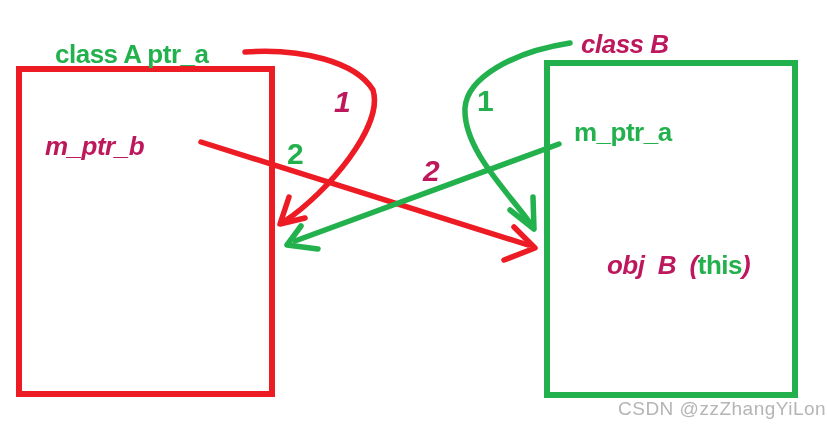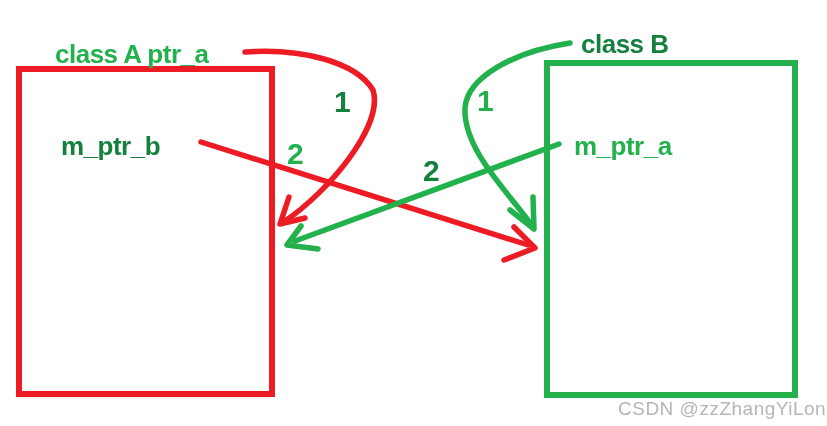--- a/index.html
+++ b/index.html
@@ -31,21 +31,21 @@
     line-height: 1.1;
     letter-spacing: -0.5px;
     white-space: pre;
   }
   .num {
     position: absolute;
     font-weight: bold;
     font-size: 30px;
     line-height: 1;
   }
-  .red   { color: #15803d; }
+  .red   { color: #be185d; font-style: italic; }
   .green { color: #22b14c; }
   .watermark {
     position: absolute;
     font-size: 19px;
     font-weight: normal;
     letter-spacing: 0.5px;
     color: #b5b5b5;
     white-space: pre;
   }
   .stroke-red   { stroke: #ed1c24; }
@@ -79,25 +79,28 @@
 
   <div class="box red-box" style="left:16px; top:66px; width:259px; height:331px;"></div>
 
   <div class="box green-box" style="left:544px; top:60px; width:254px; height:338px;"></div>
 
   <div class="lbl green" style="left:55px; top:40px;">class A ptr_a</div>
 
   <div class="lbl red" style="left:581px; top:30px;">class B</div>
 
 
-  <div class="lbl red" style="left:61px; top:132px;">m_ptr_b</div>
+  <div class="lbl red" style="left:45px; top:132px;">m_ptr_b</div>
 
-  <div class="lbl green" style="left:574px; top:132px;">m_ptr_a</div>
+  <div class="lbl green" style="left:574px; top:118px;">m_ptr_a</div>
 
 
+  <div class="lbl" style="left:580px; top:222px;">
+    <span class="red">obj  B  (</span><span class="green">this</span><span class="red">)</span>
+  </div>
 
   <div class="num red" style="left:334px; top:87px;">1</div>
 
   <div class="num green" style="left:287px; top:139px;">2</div>
 
   <div class="num green" style="left:477px; top:86px;">1</div>
 
   <div class="num red" style="left:423px; top:156px;">2</div>
 
   <div class="watermark" style="left:618px; top:398px;">CSDN @zzZhangYiLong</div>

